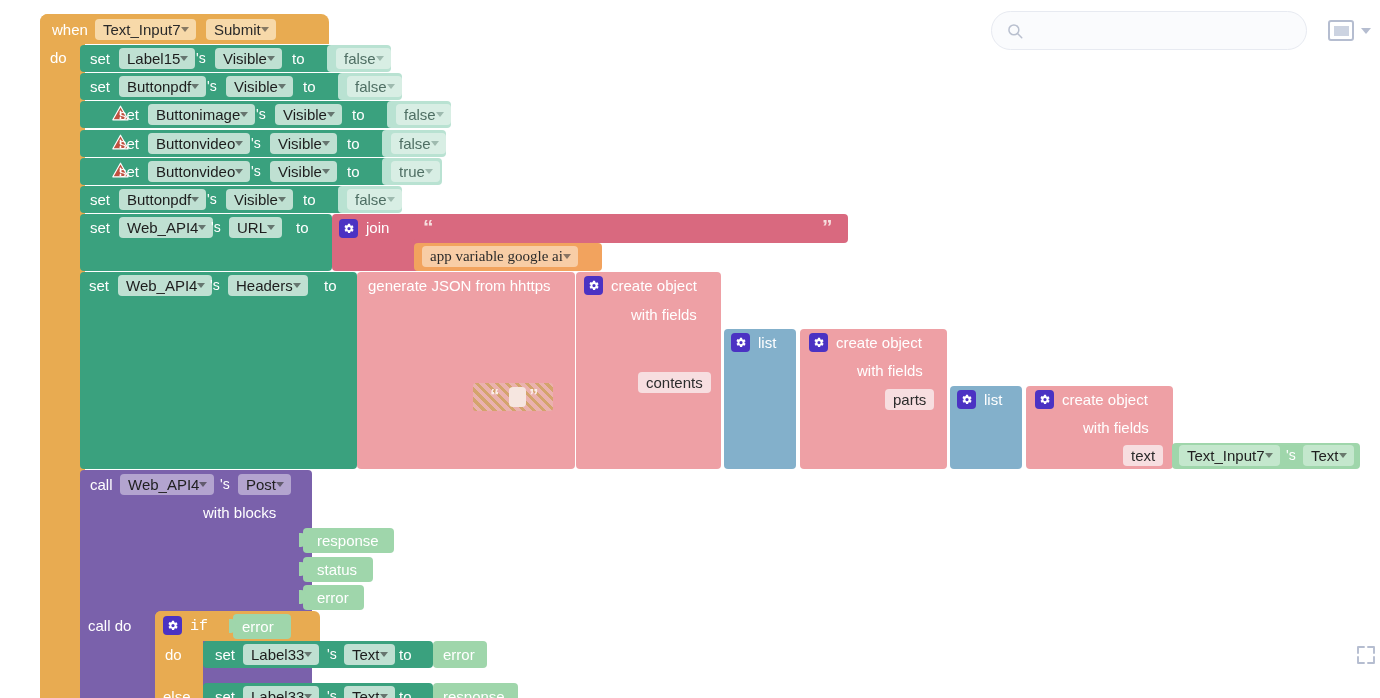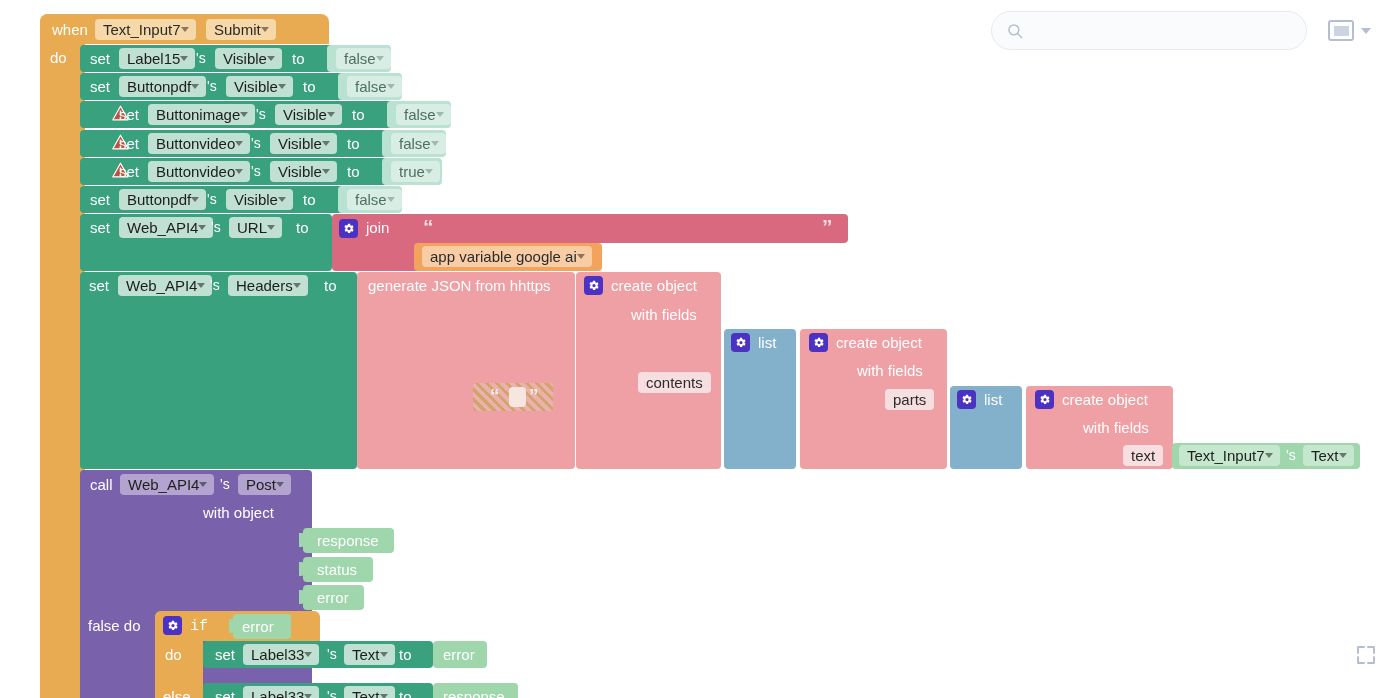--- a/index.html
+++ b/index.html
@@ -329,21 +329,21 @@
       <path fill="#ffffff" d="M19.4 13a7.6 7.6 0 0 0 0-2l2-1.5-2-3.4-2.4 1a7.6 7.6 0 0 0-1.7-1L14.9 3h-3.9l-.4 2.6a7.6 7.6 0 0 0-1.7 1l-2.4-1-2 3.4L6.6 11a7.6 7.6 0 0 0 0 2l-2 1.5 2 3.4 2.4-1c.5.4 1.1.8 1.7 1l.4 2.6h3.9l.4-2.6c.6-.2 1.2-.6 1.7-1l2.4 1 2-3.4zM12.9 15a3 3 0 1 1 0-6 3 3 0 0 1 0 6z"></path>
     </svg>
   </div>
   <span class="lbl" style="left:366px; top:220px; color:#fff;font-size:15px;">join</span>
 
   <div class="blk c-text" style="left:414px; top:214px; width:434px; height:29px;"></div>
   <span class="lbl" style="left:423px; top:216px; color:#f6dede; font-size:21px; font-weight:bold;">“</span>
   <span class="lbl" style="left:822px; top:216px; color:#f6dede; font-size:21px; font-weight:bold;">”</span>
 
   <div class="blk c-var" style="left:414px; top:243px; width:188px; height:28px;"></div>
-  <div class="field f-on-var" style="left:422px; top:246px;">
+  <div class="field f-on-var" style="left:422px; top:246px;font-family:Liberation Serif, serif;">
     <span>app variable google ai</span>
     <span class="caret"></span>
   </div>
 
   <div class="blk c-set" style="left:80px; top:272px; width:277px; height:197px;"></div>
   <span class="lbl" style="left:89px; top:278px; color:#fff;font-size:15px;">set</span>
   <div class="field f-on-set" style="left:118px; top:275px;">
     <span>Web_API4</span>
     <span class="caret"></span>
   </div>
@@ -428,35 +428,35 @@
   <span class="lbl" style="left:90px; top:477px; color:#fff;font-size:15px;">call</span>
   <div class="field f-on-proc" style="left:120px; top:474px;">
     <span>Web_API4</span>
     <span class="caret"></span>
   </div>
   <span class="lbl" style="left:220px; top:477px; color:#fff;font-size:14px;">'s</span>
   <div class="field f-on-proc" style="left:238px; top:474px;">
     <span>Post</span>
     <span class="caret"></span>
   </div>
-  <span class="lbl" style="left:203px; top:505px; color:#fff;font-size:15px;">with object</span>
+  <span class="lbl" style="left:203px; top:505px; color:#fff;font-size:15px;">with blocks</span>
 
   <div class="blk c-green" style="left:303px; top:528px; width:91px; height:25px;"></div>
   <div class="notch" style="left:299px; top:533px; background:#9fd6ab;"></div>
   <span class="lbl" style="left:317px; top:533px; color:#ffffff;font-size:15px;">response</span>
 
   <div class="blk c-green" style="left:303px; top:557px; width:70px; height:25px;"></div>
   <div class="notch" style="left:299px; top:562px; background:#9fd6ab;"></div>
   <span class="lbl" style="left:317px; top:562px; color:#ffffff;font-size:15px;">status</span>
 
   <div class="blk c-green" style="left:303px; top:585px; width:61px; height:25px;"></div>
   <div class="notch" style="left:299px; top:590px; background:#9fd6ab;"></div>
   <span class="lbl" style="left:317px; top:590px; color:#ffffff;font-size:15px;">error</span>
 
-  <span class="lbl" style="left:88px; top:618px; color:#fff;font-size:15px;">false do</span>
+  <span class="lbl" style="left:88px; top:618px; color:#fff;font-size:15px;">call do</span>
 
   <div class="blk c-ctrl" style="left:155px; top:611px; width:48px; height:87px; border-radius:6px 6px 0 0;"></div>
   <div class="blk c-ctrl" style="left:155px; top:611px; width:165px; height:30px; border-radius:6px 6px 0 0;"></div>
   <div class="gear" style="left:163px; top:616px;">
     <svg viewBox="0 0 24 24">
       <path fill="#ffffff" d="M19.4 13a7.6 7.6 0 0 0 0-2l2-1.5-2-3.4-2.4 1a7.6 7.6 0 0 0-1.7-1L14.9 3h-3.9l-.4 2.6a7.6 7.6 0 0 0-1.7 1l-2.4-1-2 3.4L6.6 11a7.6 7.6 0 0 0 0 2l-2 1.5 2 3.4 2.4-1c.5.4 1.1.8 1.7 1l.4 2.6h3.9l.4-2.6c.6-.2 1.2-.6 1.7-1l2.4 1 2-3.4zM12.9 15a3 3 0 1 1 0-6 3 3 0 0 1 0 6z"></path>
     </svg>
   </div>
   <span class="lbl" style="left:190px; top:619px; color:#fff;font-size:15px;font-family:Liberation Mono, monospace;">if</span>
 

